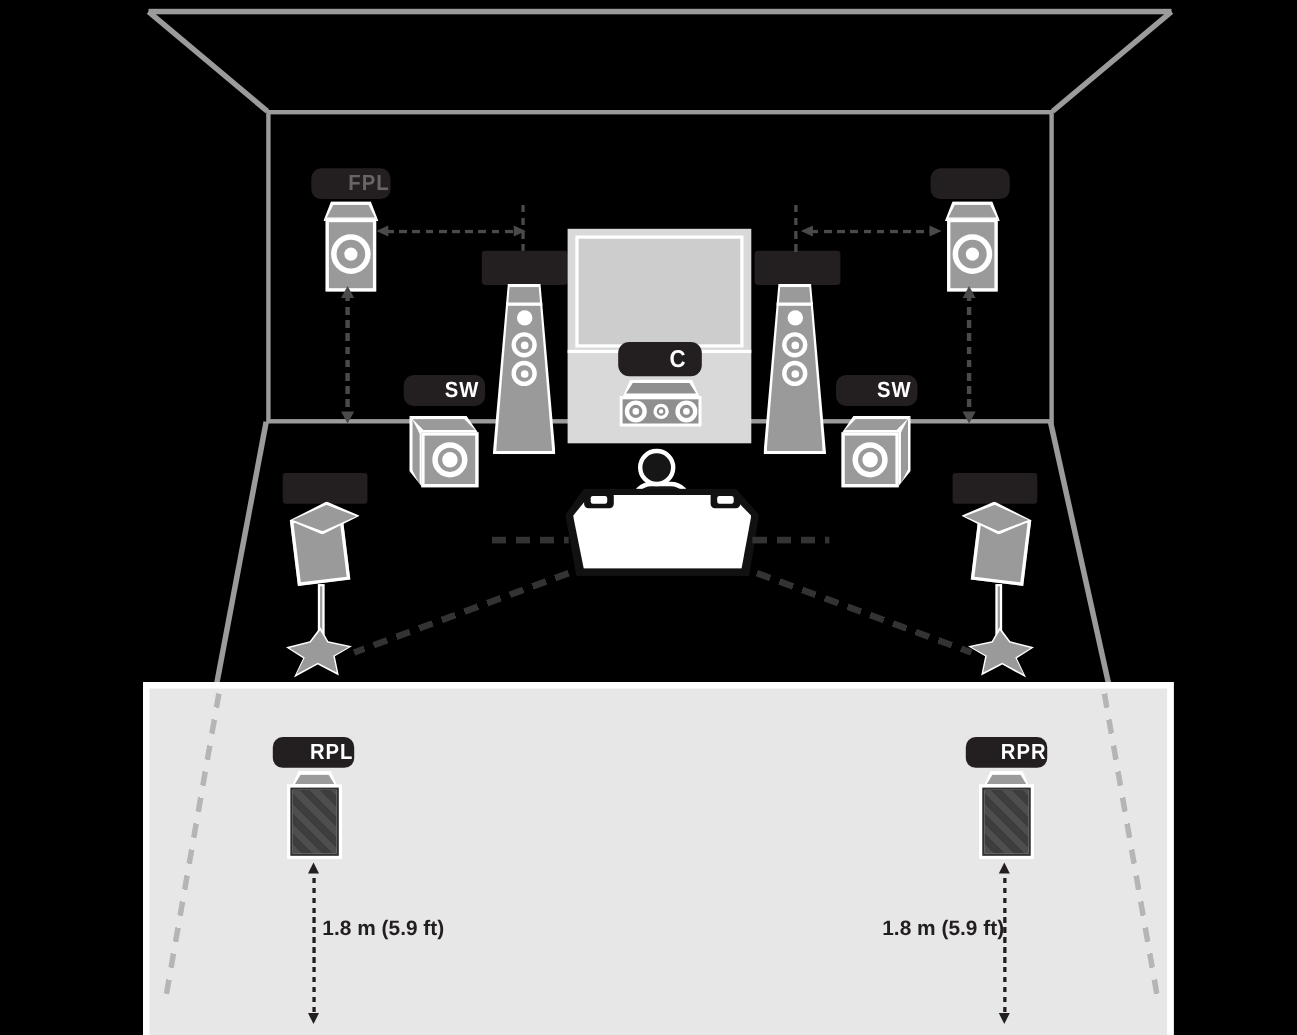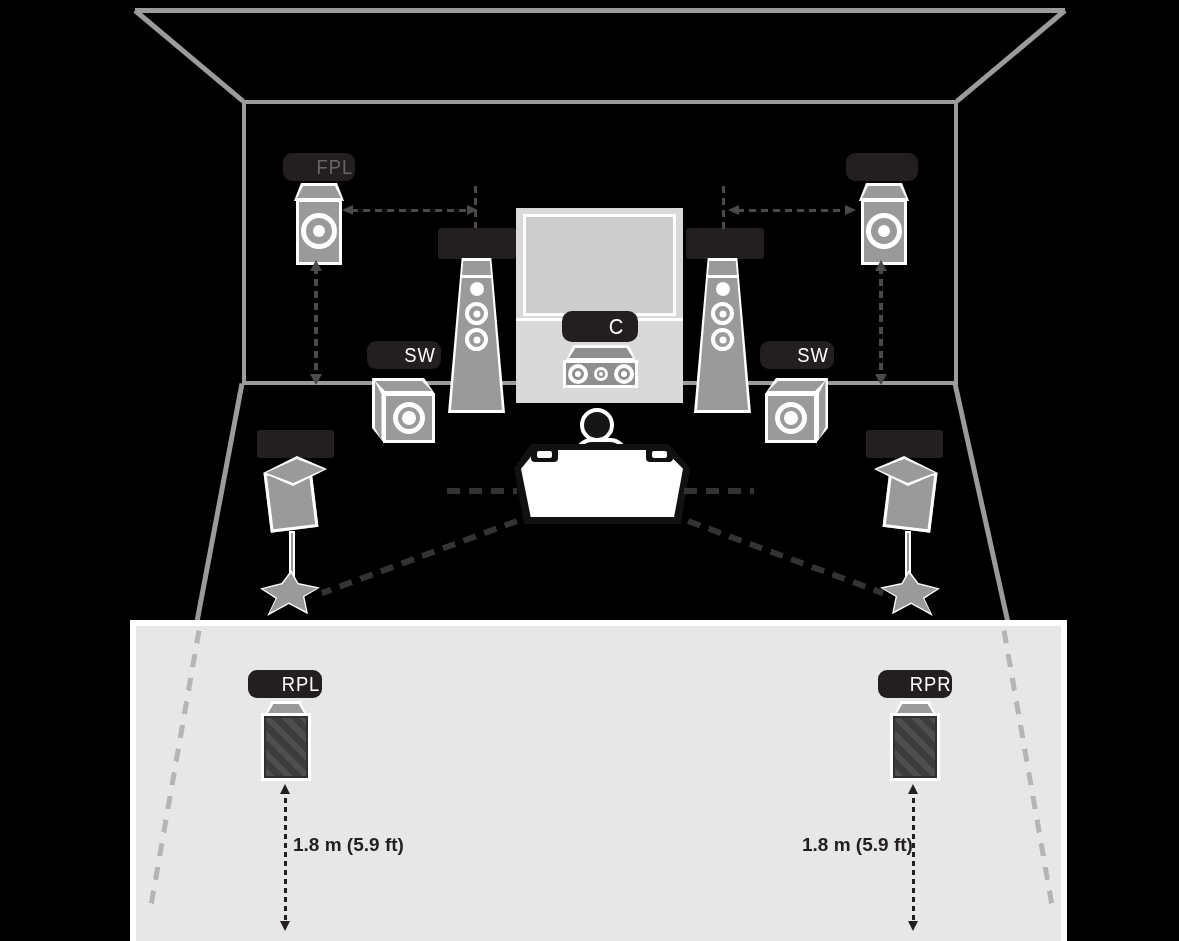--- a/index.html
+++ b/index.html
@@ -12,21 +12,21 @@
   .dash-room{--dc:#4a4a4a;--dl:7px;--dt:12px;}
   .dash-chunky{--dc:#333333;--dl:13px;--dt:22px;}
   .dash-panel{--dc:var(--c-panel-dash,#b5b5b5);--dl:13px;--dt:24px;}
   .dash-meas{--dc:var(--c-measure-text,#231f20);--dl:5px;--dt:9px;}
   .rot{transform-origin:0 50%;}
   
   .rline{background:var(--c-room-outline,#9b9b9b);}
   
   .lbl{background:var(--c-label-box,#231f20);color:var(--c-label-text,#fff);
        display:flex;align-items:center;justify-content:center;border-radius:9px;
-       font-weight:normal;font-size:20px;letter-spacing:1px;padding-left:32px;}
+       font-weight:bold;font-size:20px;letter-spacing:1px;padding-left:32px;}
   .lbl span{transform:scaleX(.92);}
   .blankbox{background:var(--c-label-box,#231f20);border-radius:3px;}
   
   .spk{background:var(--c-speaker-gray,#9a9a9a);}
   .wout{border:3px solid #fff;}
   .ring{border-radius:50%;border:5px solid #fff;background:var(--c-speaker-gray,#9a9a9a);box-sizing:content-box;}
   .dot{position:absolute;left:50%;top:50%;transform:translate(-50%,-50%);background:#fff;border-radius:50%;}
   .tri{width:0;height:0;border-style:solid;border-color:transparent;}
   .clipw{background:#fff;}
   .clipg{position:absolute;inset:3px;background:var(--c-speaker-gray,#9a9a9a);}

